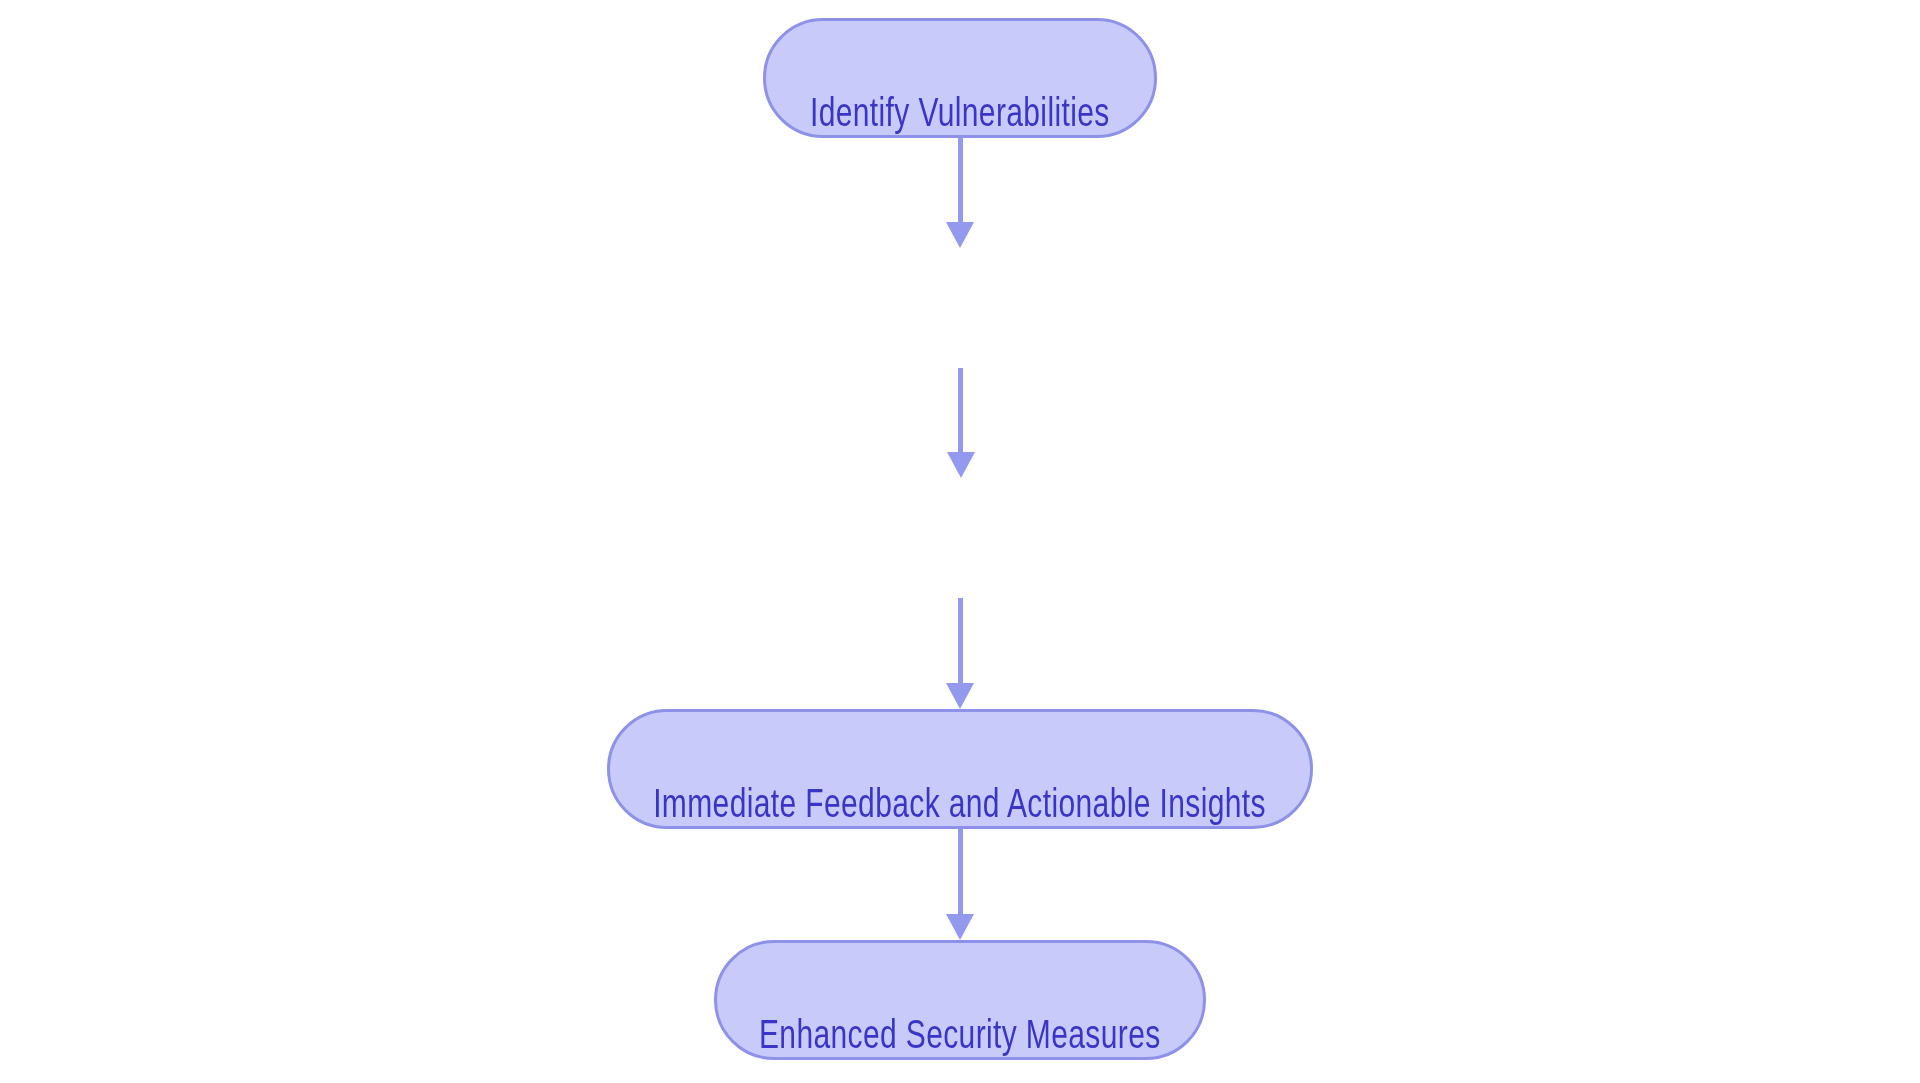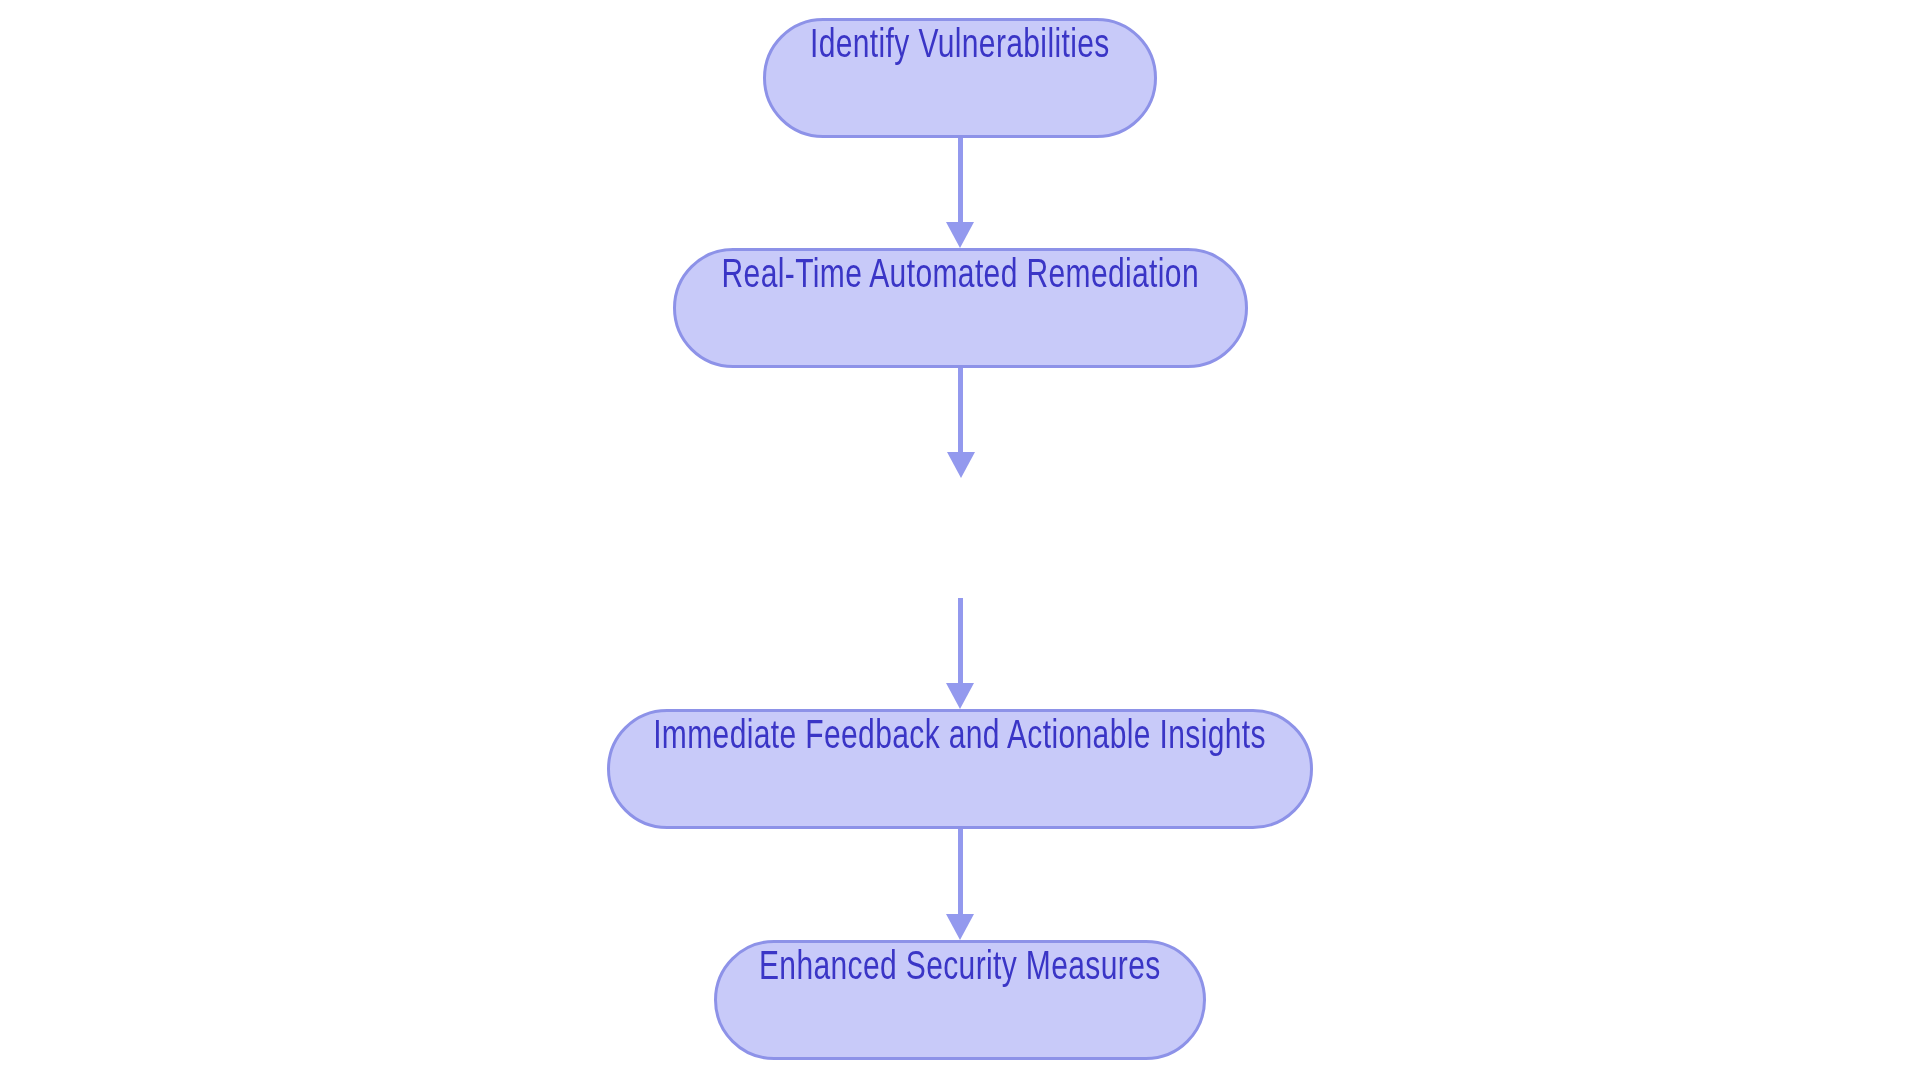--- a/index.html
+++ b/index.html
@@ -11,21 +11,21 @@
     position: relative;
     width: 1920px;
     height: 1083px;
     background: var(--bg, #ffffff);
     font-family: "Liberation Sans", sans-serif;
     overflow: hidden;
   }
   .node {
     position: absolute;
     display: flex;
-    align-items: flex-start;
+    align-items: flex-end;
     justify-content: center;
     background: var(--node-fill, #c8caf9);
     border: 3px solid var(--node-border, #8d92e8);
     border-radius: 999px;
     box-sizing: border-box;
   }
   .node-label {
     display: inline-block;
     font-size: 40px;
     font-weight: 400;
@@ -50,23 +50,20 @@
 </style>
 </head>
 <body>
 
 <div class="canvas">
 
   <div class="node" style="left: 763px; top: 18px; width: 394px; height: 120px;">
     <span class="node-label">Identify Vulnerabilities</span>
   </div>
 
-  <div class="node" style="left: 673px; top: 248px; width: 575px; height: 120px;">
-    <span class="node-label">Real-Time Automated Remediation</span>
-  </div>
 
 
   <div class="node" style="left: 607px; top: 709px; width: 706px; height: 120px;">
     <span class="node-label">Immediate Feedback and Actionable Insights</span>
   </div>
 
   <div class="node" style="left: 714px; top: 940px; width: 492px; height: 120px;">
     <span class="node-label">Enhanced Security Measures</span>
   </div>
 

